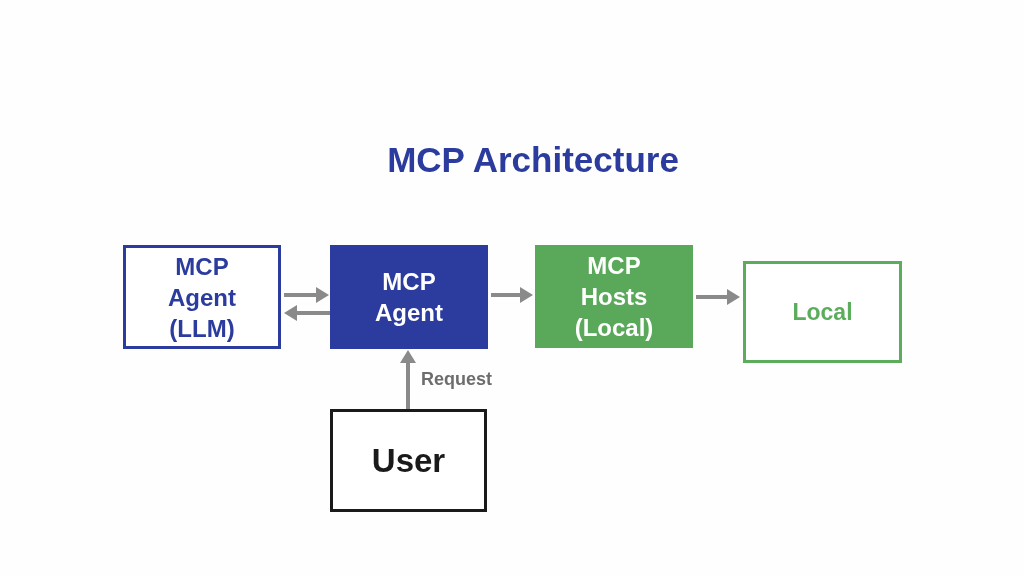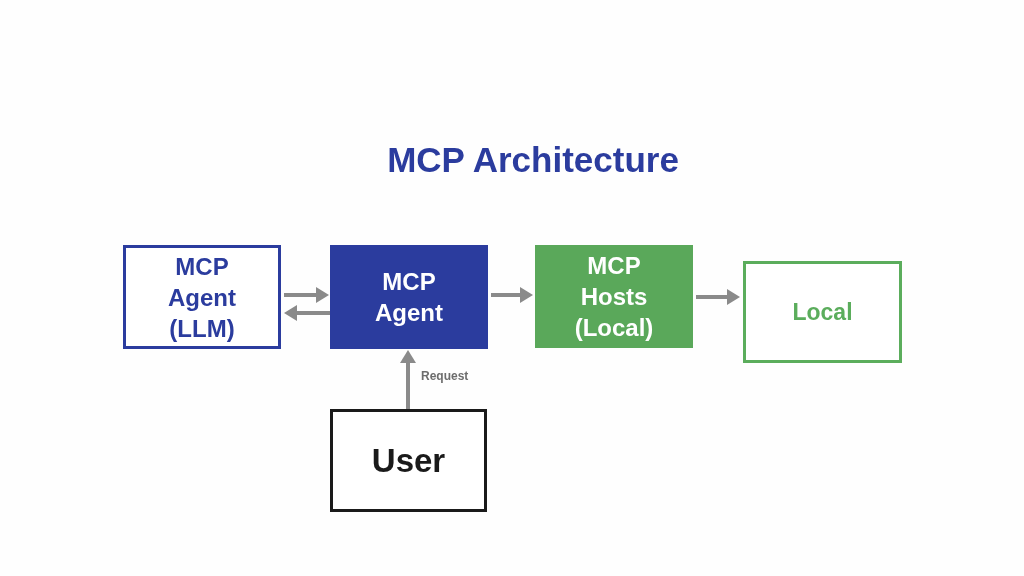--- a/index.html
+++ b/index.html
@@ -100,21 +100,21 @@
     border-bottom: 8px solid transparent;
     border-right: 13px solid #8a8a8a;
   }
   .head-up {
     border-left: 8px solid transparent;
     border-right: 8px solid transparent;
     border-bottom: 13px solid #8a8a8a;
   }
   .edge-label {
     position: absolute;
-    font-size: 12px;
+    font-size: 18px;
     font-weight: bold;
     color: #6d6d6d;
   }
 </style>
 </head>
 <body>
 
 <div class="stage">
 
   <div class="diagram-title">MCP Architecture</div>

